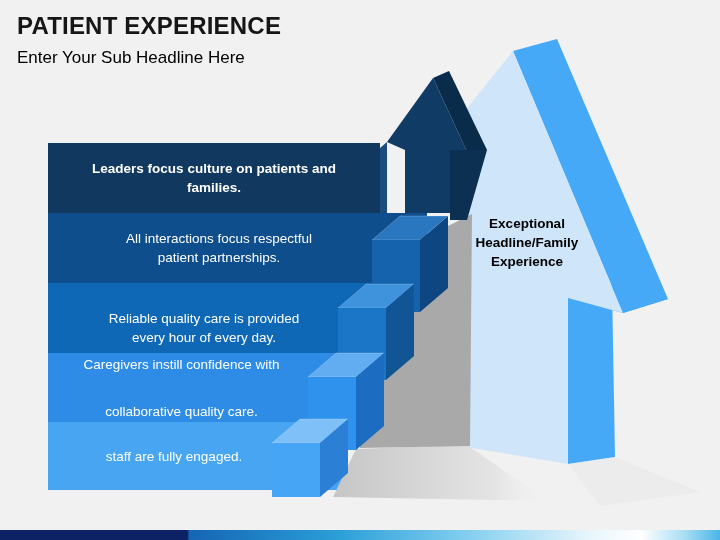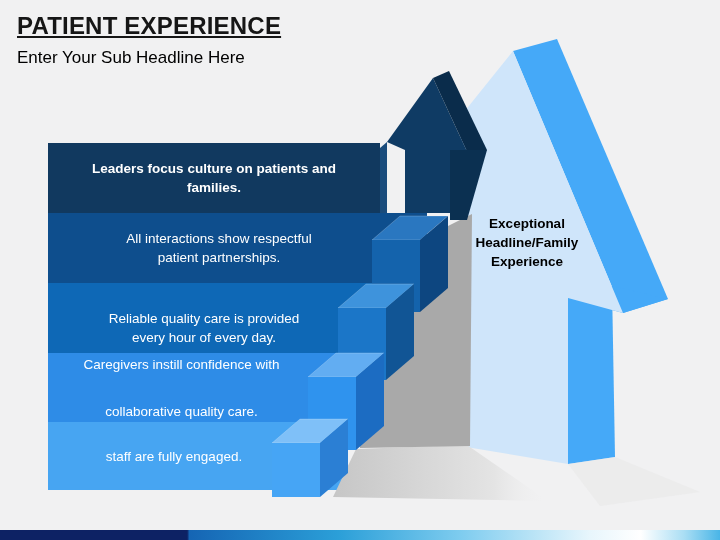--- a/index.html
+++ b/index.html
@@ -1,20 +1,20 @@
 <!DOCTYPE html>
 <html><head>
 <meta charset="utf-8">
 <style>
   html,body{margin:0;padding:0;}
   body{font-family:"Liberation Sans","DejaVu Sans",sans-serif;}
   #slide{position:relative;width:720px;height:540px;background:#f1f1f2;overflow:hidden;}
   #scene{position:absolute;left:0;top:0;width:720px;height:540px;}
   .txt{position:absolute;z-index:5;}
-  #title{left:17px;top:12px;font-size:24px;font-weight:bold;color:#161616;letter-spacing:.2px;text-decoration:underline;}
+  #title{left:17px;top:12px;font-size:24px;font-weight:bold;color:#161616;letter-spacing:.2px;}
   #subtitle{left:17px;top:48px;font-size:17px;color:#000;}
   .step-label{display:flex;flex-direction:column;align-items:center;justify-content:center;
     color:#fff;font-size:13.5px;line-height:19px;text-align:center;}
   #goal-label{width:150px;text-align:center;font-size:13.5px;font-weight:bold;color:#000;line-height:19px;}
   #footer-bar{position:absolute;left:0;bottom:0;width:720px;height:10px;z-index:6;
     background:linear-gradient(to right,
       #0d2264 0%, #0d2264 26%,
       #1565b4 26.3%, #2b9fd8 47%, #7eccef 64%,
       #e8f6fc 82%, #ffffff 89%, #aadef4 95%, #49b5e7 100%);}
 </style>
@@ -80,21 +80,21 @@
   </svg>
 
   <div id="title" class="txt">PATIENT EXPERIENCE</div>
   <div id="subtitle" class="txt">Enter Your Sub Headline Here</div>
 
   <div class="txt step-label" style="left:48px;top:143px;width:332px;height:70px;font-weight:bold;">
     <span>Leaders focus culture on patients and</span>
     <span>families.</span>
   </div>
   <div class="txt step-label" style="left:48px;top:213px;width:342px;height:70px;">
-    <span>All interactions show respectful</span>
+    <span>All interactions focus respectful</span>
     <span>patient partnerships.</span>
   </div>
   <div class="txt step-label" style="left:48px;top:283px;width:312px;height:90px;">
     <span>Reliable quality care is provided</span>
     <span>every hour of every day.</span>
   </div>
   <div class="txt step-label" style="left:48px;top:353px;width:267px;height:69px;gap:28px;">
     <span>Caregivers instill confidence with</span>
     <span>collaborative quality care.</span>
   </div>

